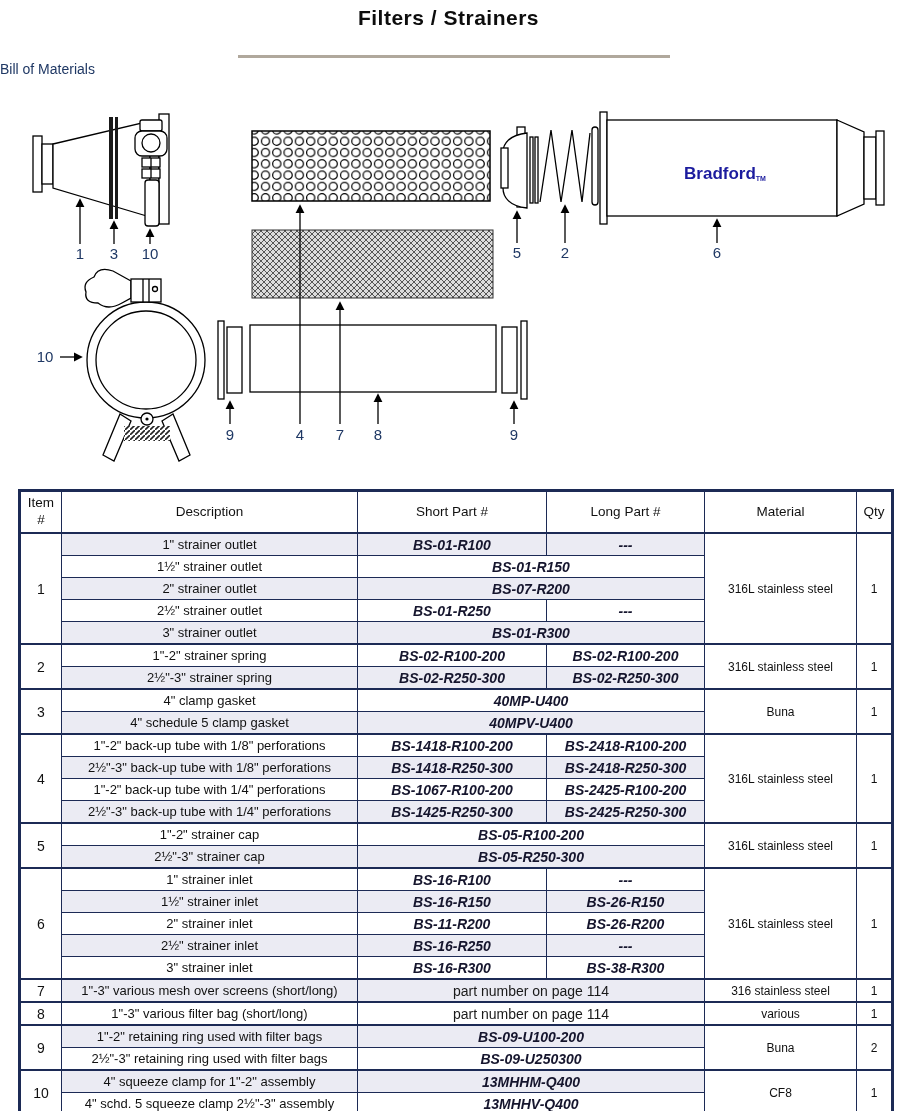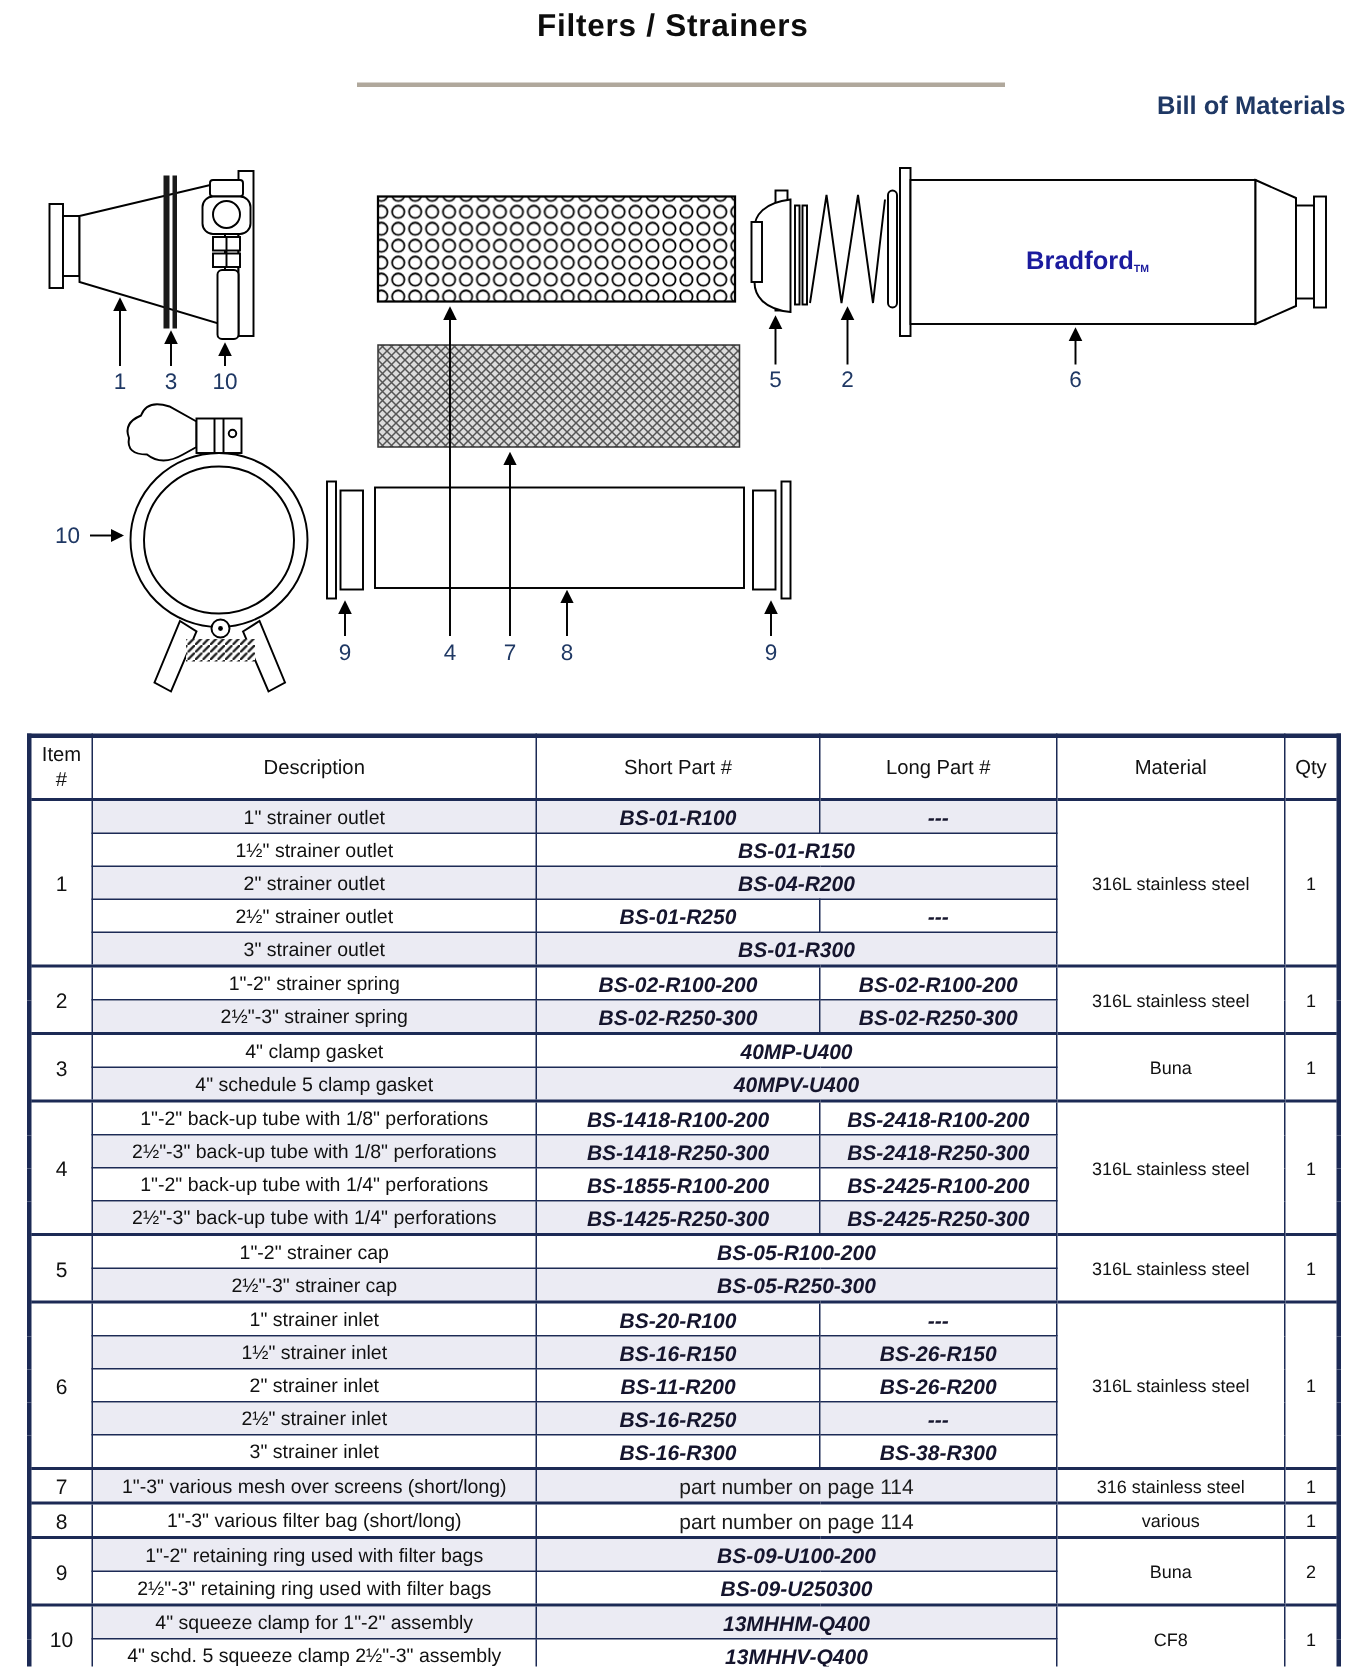--- a/index.html
+++ b/index.html
@@ -1,22 +1,22 @@
 <!DOCTYPE html>
 <html><head>
 <meta charset="utf-8">
 <style>
   html,body{margin:0;padding:0;background:#fff;}
   body{width:897px;height:1111px;position:relative;overflow:hidden;
        font-family:"Liberation Sans",sans-serif;color:#111;}
   .page-title{position:absolute;top:6px;left:0;width:897px;text-align:center;
       font-size:21px;font-weight:bold;color:#0d0d0d;letter-spacing:.5px;}
   .divider{position:absolute;top:55px;left:238px;width:432px;height:3px;background:#b0a89c;}
-  .subtitle{position:absolute;top:61px;left:0;width:897px;text-align:right;
-      font-size:17px;font-weight:bold;color:#1f3864;}
+  .subtitle{position:absolute;top:61px;left:0;width:897px;text-align:left;
+      font-size:14px;font-weight:normal;color:#1f3864;}
   svg.diagram{position:absolute;left:0;top:0;}
   svg .ln{stroke:#000;stroke-width:1.3;fill:none;}
   svg .part{stroke:#000;stroke-width:1.3;fill:#fff;}
   svg .callout{font-family:"Liberation Sans",sans-serif;font-size:15px;fill:#1f3864;}
   svg .brand{font-family:"Liberation Sans",sans-serif;font-size:17px;font-weight:bold;fill:#1b1b9e;}
 
   .bom{position:absolute;left:18px;top:489px;}
   table{border-collapse:collapse;table-layout:fixed;width:873px;border:3px solid #1c2a55;}
   th,td{border:1px solid #1c2a55;text-align:center;vertical-align:middle;
         padding:0 2px;overflow:hidden;white-space:nowrap;}
@@ -187,21 +187,21 @@
           <td class="part shade">---</td>
           <td class="mat" rowspan="5">316L stainless steel</td>
           <td class="qty" rowspan="5">1</td>
         </tr>
         <tr>
           <td class="desc">1½" strainer outlet</td>
           <td class="part" colspan="2">BS-01-R150</td>
         </tr>
         <tr>
           <td class="desc shade">2" strainer outlet</td>
-          <td class="part shade" colspan="2">BS-04-R200</td>
+          <td class="part shade" colspan="2">BS-07-R200</td>
         </tr>
         <tr>
           <td class="desc">2½" strainer outlet</td>
           <td class="part">BS-01-R250</td>
           <td class="part">---</td>
         </tr>
         <tr>
           <td class="desc shade">3" strainer outlet</td>
           <td class="part shade" colspan="2">BS-01-R300</td>
         </tr>
@@ -237,21 +237,21 @@
           <td class="mat" rowspan="4">316L stainless steel</td>
           <td class="qty" rowspan="4">1</td>
         </tr>
         <tr>
           <td class="desc shade">2½"-3" back-up tube with 1/8" perforations</td>
           <td class="part shade">BS-1418-R250-300</td>
           <td class="part shade">BS-2418-R250-300</td>
         </tr>
         <tr>
           <td class="desc">1"-2" back-up tube with 1/4" perforations</td>
-          <td class="part">BS-1855-R100-200</td>
+          <td class="part">BS-1067-R100-200</td>
           <td class="part">BS-2425-R100-200</td>
         </tr>
         <tr>
           <td class="desc shade">2½"-3" back-up tube with 1/4" perforations</td>
           <td class="part shade">BS-1425-R250-300</td>
           <td class="part shade">BS-2425-R250-300</td>
         </tr>
         <tr class="gstart">
           <td class="item" rowspan="2">5</td>
           <td class="desc">1"-2" strainer cap</td>
@@ -259,21 +259,21 @@
           <td class="mat" rowspan="2">316L stainless steel</td>
           <td class="qty" rowspan="2">1</td>
         </tr>
         <tr>
           <td class="desc shade">2½"-3" strainer cap</td>
           <td class="part shade" colspan="2">BS-05-R250-300</td>
         </tr>
         <tr class="gstart">
           <td class="item" rowspan="5">6</td>
           <td class="desc">1" strainer inlet</td>
-          <td class="part">BS-20-R100</td>
+          <td class="part">BS-16-R100</td>
           <td class="part">---</td>
           <td class="mat" rowspan="5">316L stainless steel</td>
           <td class="qty" rowspan="5">1</td>
         </tr>
         <tr>
           <td class="desc shade">1½" strainer inlet</td>
           <td class="part shade">BS-16-R150</td>
           <td class="part shade">BS-26-R150</td>
         </tr>
         <tr>

